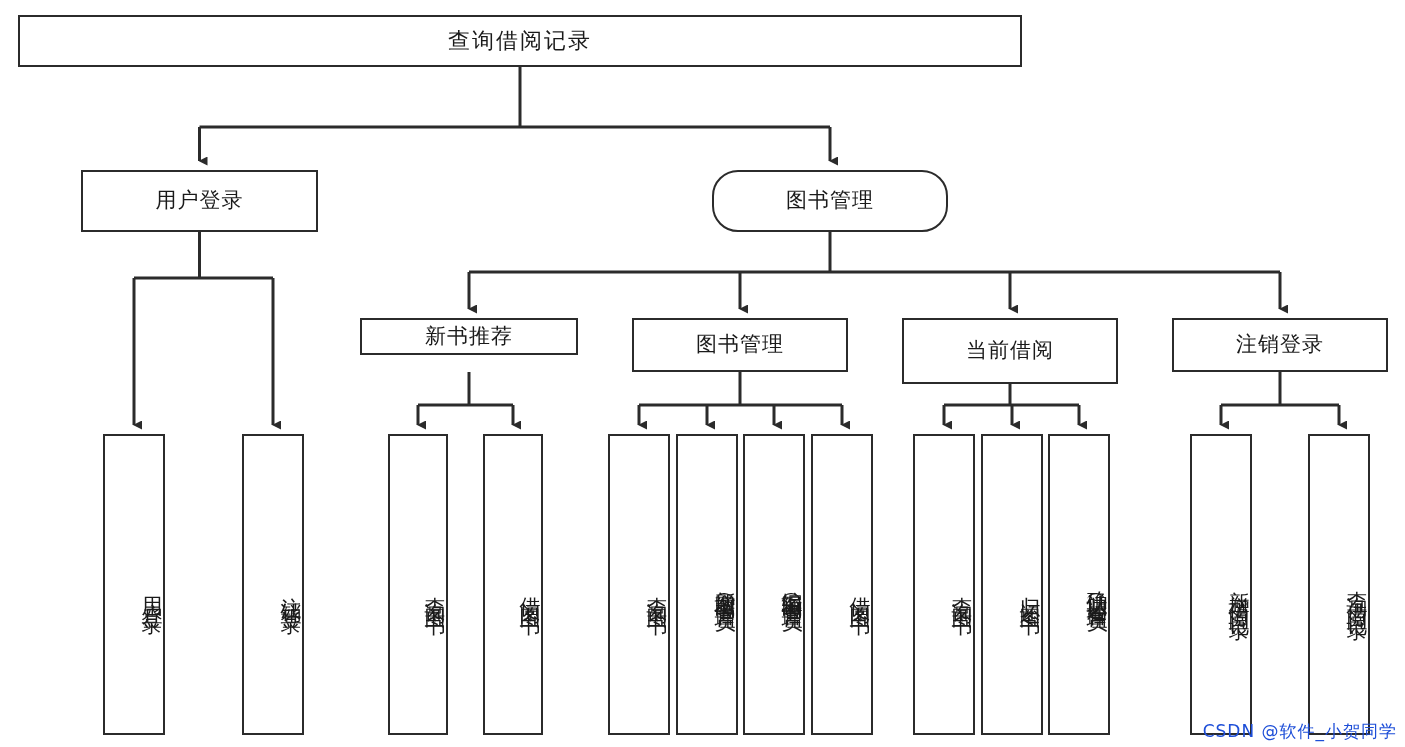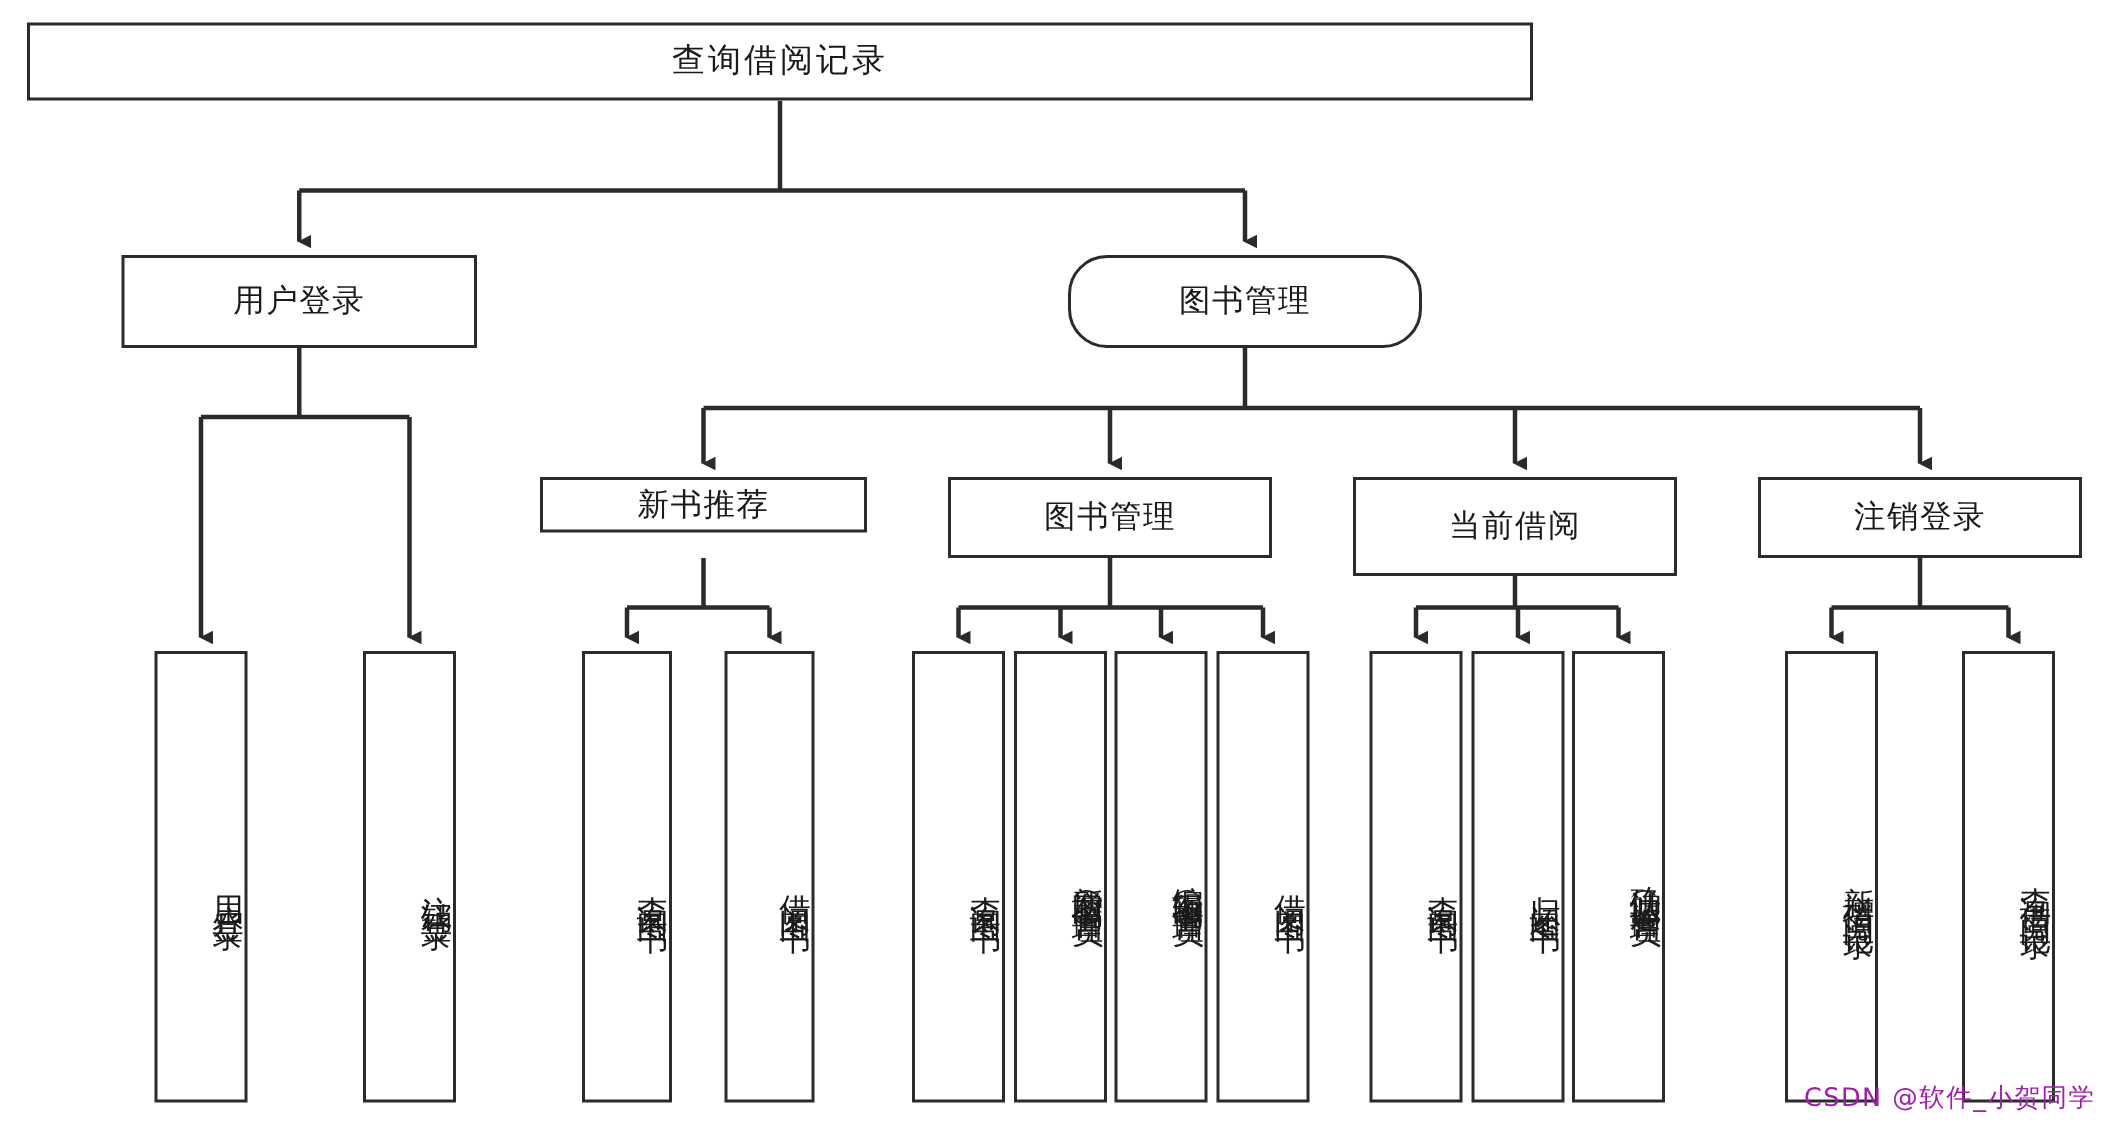--- a/index.html
+++ b/index.html
@@ -58,21 +58,21 @@
   }
   .node-v.tall {
     padding-top: 6px;
     letter-spacing: 3px;
   }
   .watermark {
     position: absolute;
     right: 8px;
     bottom: 4px;
     font-size: 17px;
-    color: #a21caf;
+    color: #1d4ed8;
     letter-spacing: 1px;
     white-space: nowrap;
     pointer-events: none;
   }
 </style>
 </head>
 <body>
 
 <div id="diagram-root">
 

